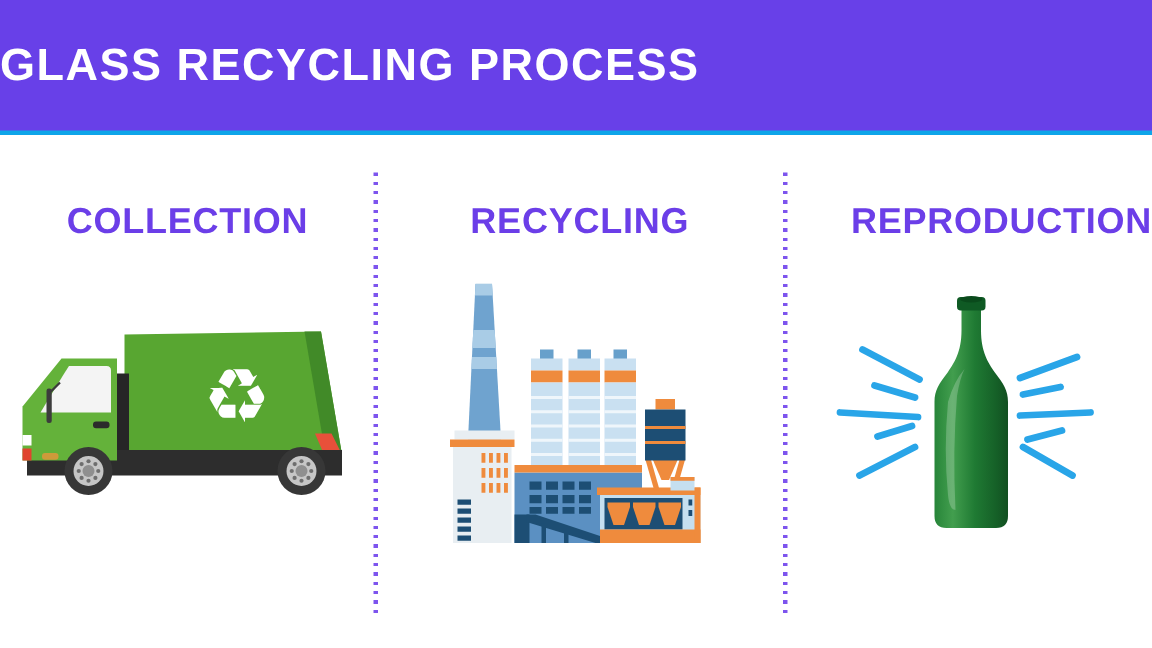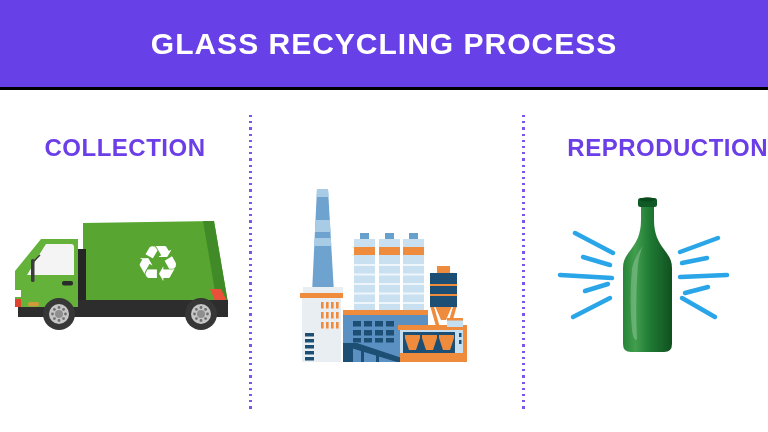--- a/index.html
+++ b/index.html
@@ -3,22 +3,22 @@
 <meta charset="utf-8">
 <style>
   html,body{margin:0;padding:0;background:#fff;}
   #stage{
     position:relative;width:768px;height:432px;overflow:hidden;background:#ffffff;
     font-family:"Liberation Sans", sans-serif;
   }
   
   .banner{
     position:absolute;left:0;top:0;width:768px;height:87px;
-    background:#6840e8;border-bottom:3px solid #000000;
-    display:flex;align-items:center;justify-content:center;
+    background:#6840e8;border-bottom:3px solid #0ea5e9;
+    display:flex;align-items:center;
   }
   .banner h1{
     margin:0;color:#ffffff;font-size:30px;font-weight:800;letter-spacing:1px;
   }
   
   .col{position:absolute;top:90px;bottom:0;text-align:center;}
   .col h2{margin:44px 0 0 0;color:#6b3ee8;font-size:24px;font-weight:800;letter-spacing:.5px;}
   #col1{left:0;width:250px;}
   #col2{left:250px;width:273px;}
   #col3{left:523px;width:245px;text-align:right;}
@@ -42,20 +42,23 @@
 
   <div class="banner">
     <h1>GLASS RECYCLING PROCESS</h1>
   </div>
 
   <div class="divider" id="div1"></div>
   <div class="divider" id="div2"></div>
 
   <div class="col" id="col1">
     <h2>COLLECTION</h2>
+  </div>
+  <div class="col" id="col2">
+    <h2>RECYCLING</h2>
   </div>
   <div class="col" id="col3">
     <h2>REPRODUCTION</h2>
   </div>
 
   <svg id="truck-illus" class="illus" width="218" height="135" viewBox="0 0 218 135">
 
     <polygon points="71,18 202,16 216,98 71,98" fill="#58a631"></polygon>
     <polygon points="202,16 216,98 205,98 191,16" fill="#418a28"></polygon>
     <polygon points="209,84 216,98 204,98 198,84" fill="#e8503a"></polygon>

